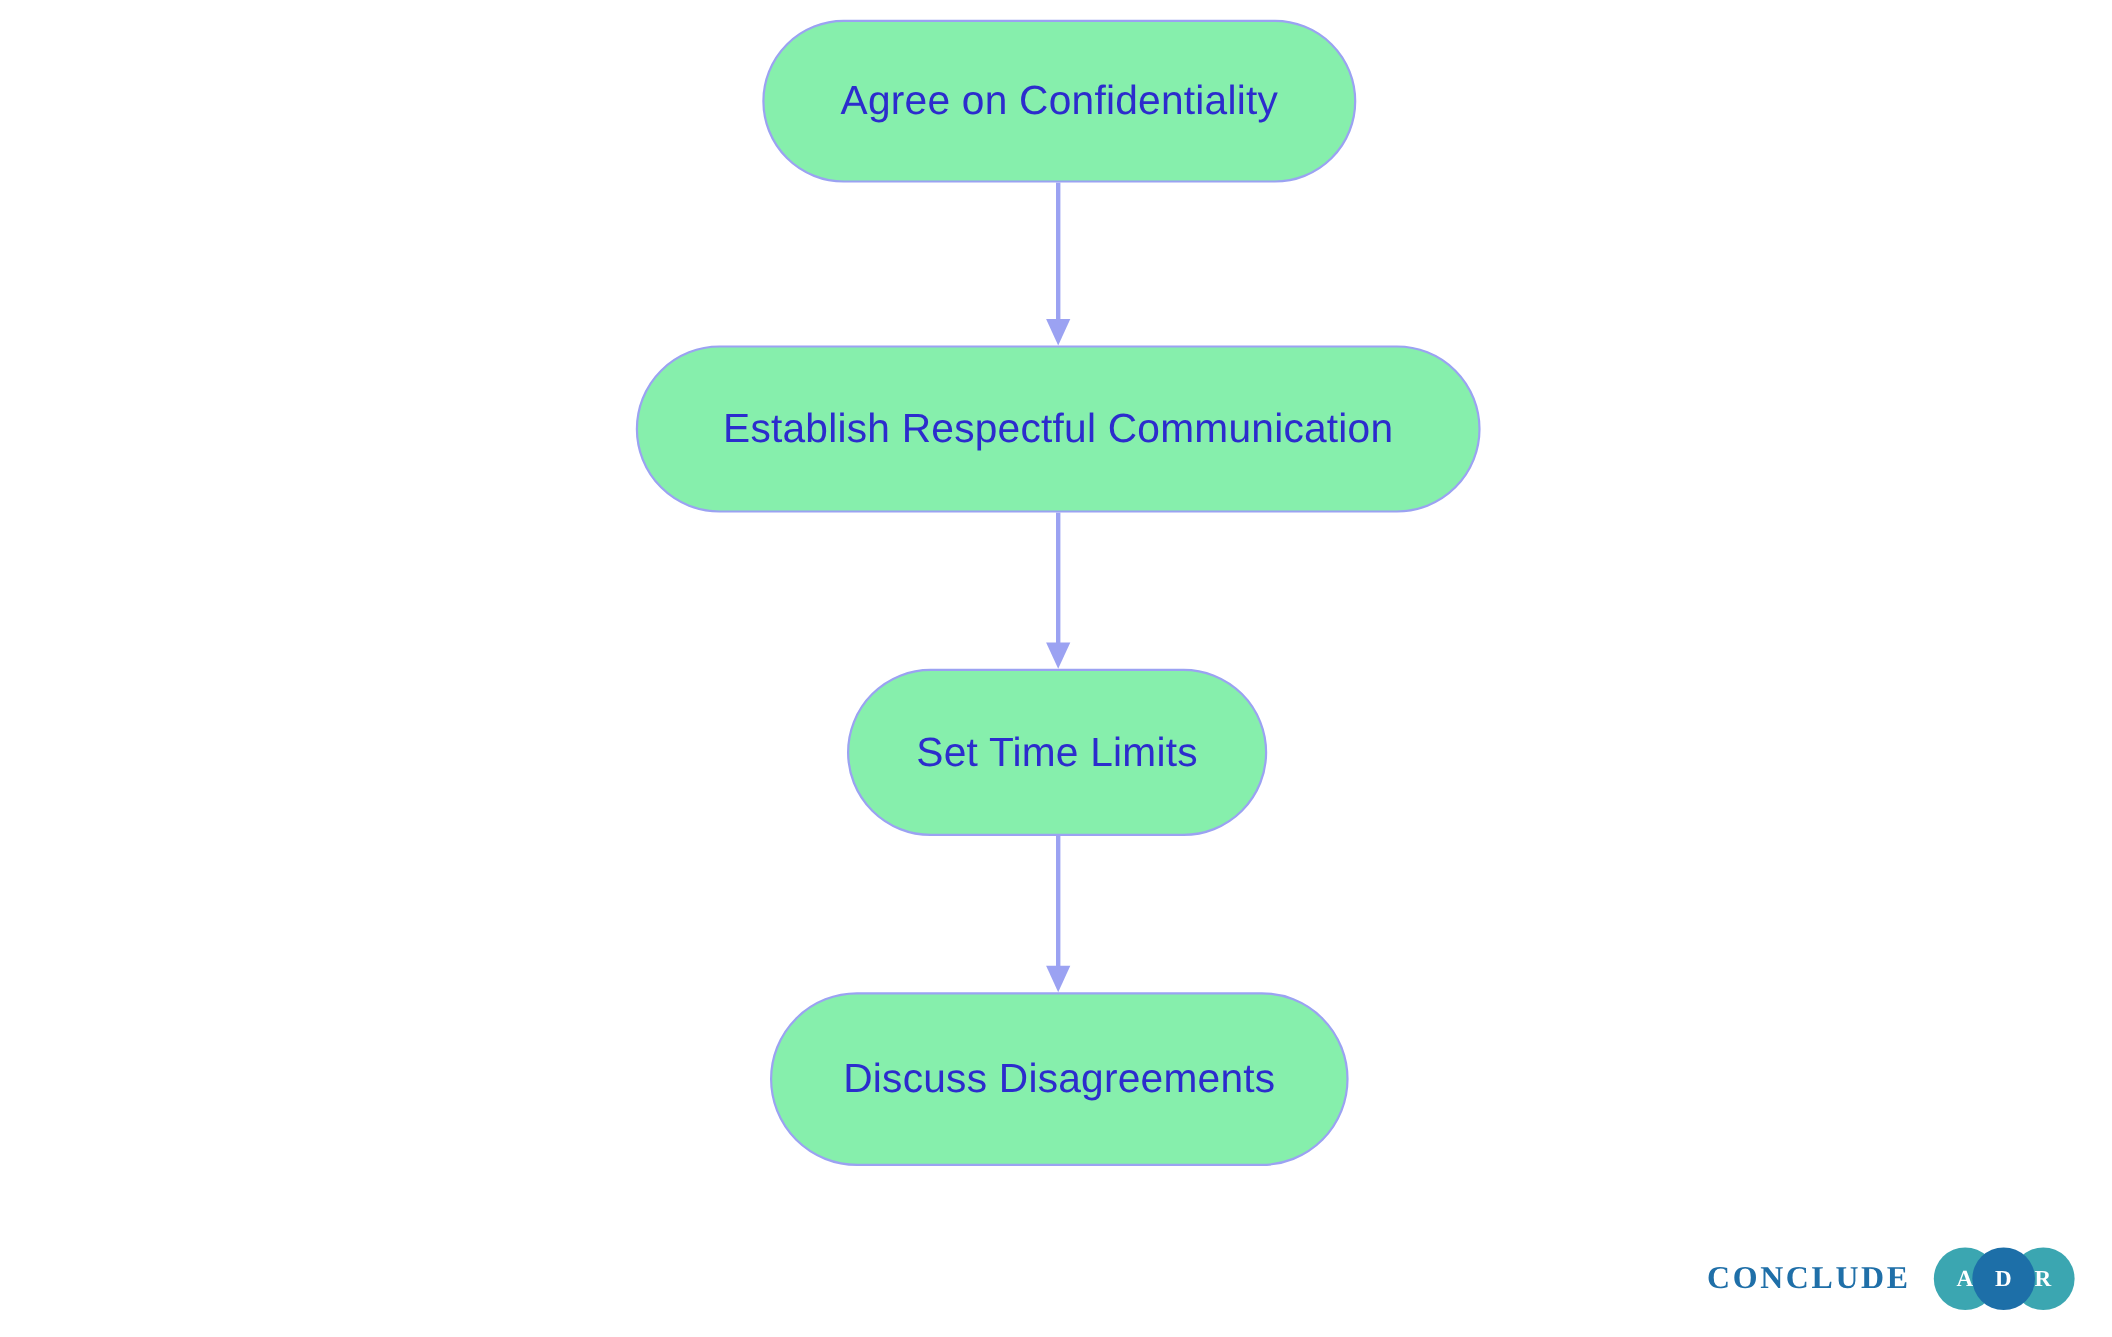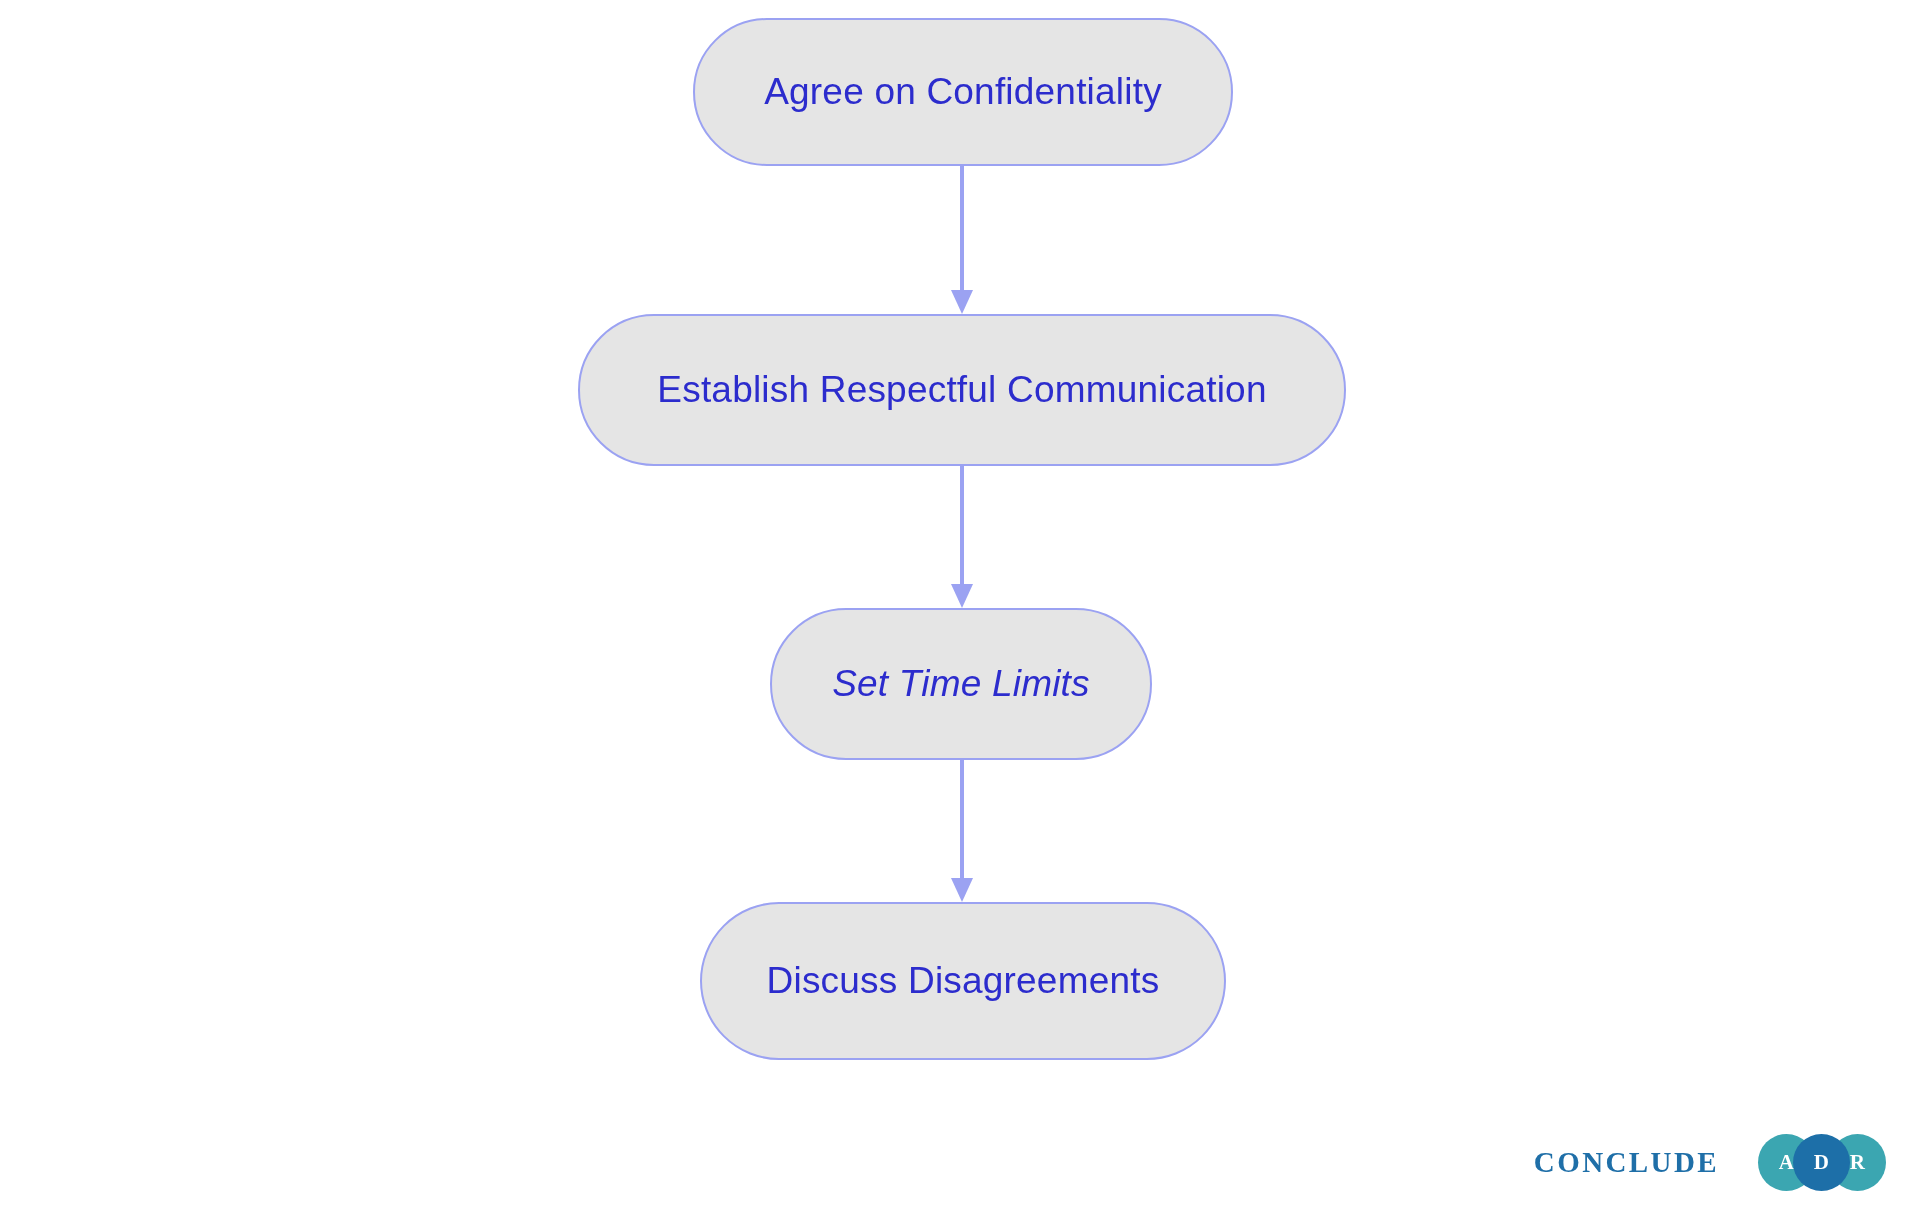--- a/index.html
+++ b/index.html
@@ -21,42 +21,42 @@
     left: 0;
     top: 0;
     width: 1920px;
     height: 1215px;
   }
 
   
   .node {
     position: absolute;
     box-sizing: border-box;
-    background: #e5e5e5;
+    background: #86efac;
     border: 2px solid #9ba2f2;
     border-radius: 999px;
     display: flex;
     align-items: center;
     justify-content: center;
     text-align: center;
   }
   .node-label {
     color: #2c2ccd;
     font-family: "Liberation Sans", sans-serif;
     font-size: 37px;
     font-weight: 400;
     letter-spacing: 0.2px;
     line-height: 1.1;
     white-space: nowrap;
     padding: 0 26px;
   }
 
   #node-0 { left: 693px;  top: 18px;   width: 540px; height: 148px; }
   #node-1 { left: 578px;  top: 314px;  width: 768px; height: 152px; justify-content: center; }
-  #node-2 { left: 770px;  top: 608px;  width: 382px; height: 152px; font-style: italic; }
+  #node-2 { left: 770px;  top: 608px;  width: 382px; height: 152px; }
   #node-3 { left: 700px;  top: 902px;  width: 526px; height: 158px; }
 
   
   .connector {
     position: absolute;
     width: 26px;
     left: 949px;
   }
   .connector .stem {
     position: absolute;
@@ -95,21 +95,21 @@
     display: flex;
     align-items: center;
     height: 64px;
   }
   #brand-wordmark {
     font-family: "Liberation Serif", serif;
     font-weight: 700;
     font-size: 29px;
     letter-spacing: 2.4px;
     color: #1f6fa8;
-    margin-right: 39px;
+    margin-right: 21px;
     white-space: nowrap;
   }
   #brand-marks {
     position: relative;
     width: 128px;
     height: 57px;
   }
   .brand-circle {
     position: absolute;
     top: 0;

